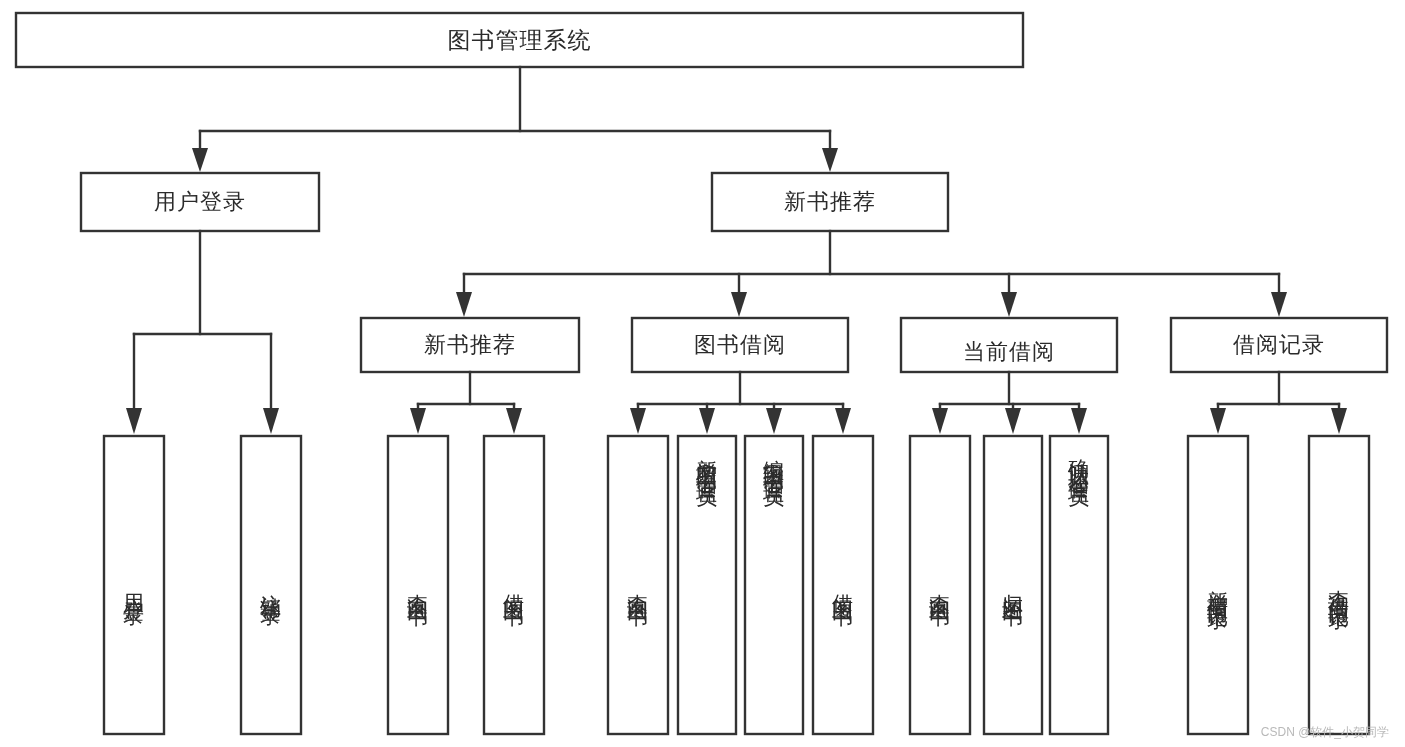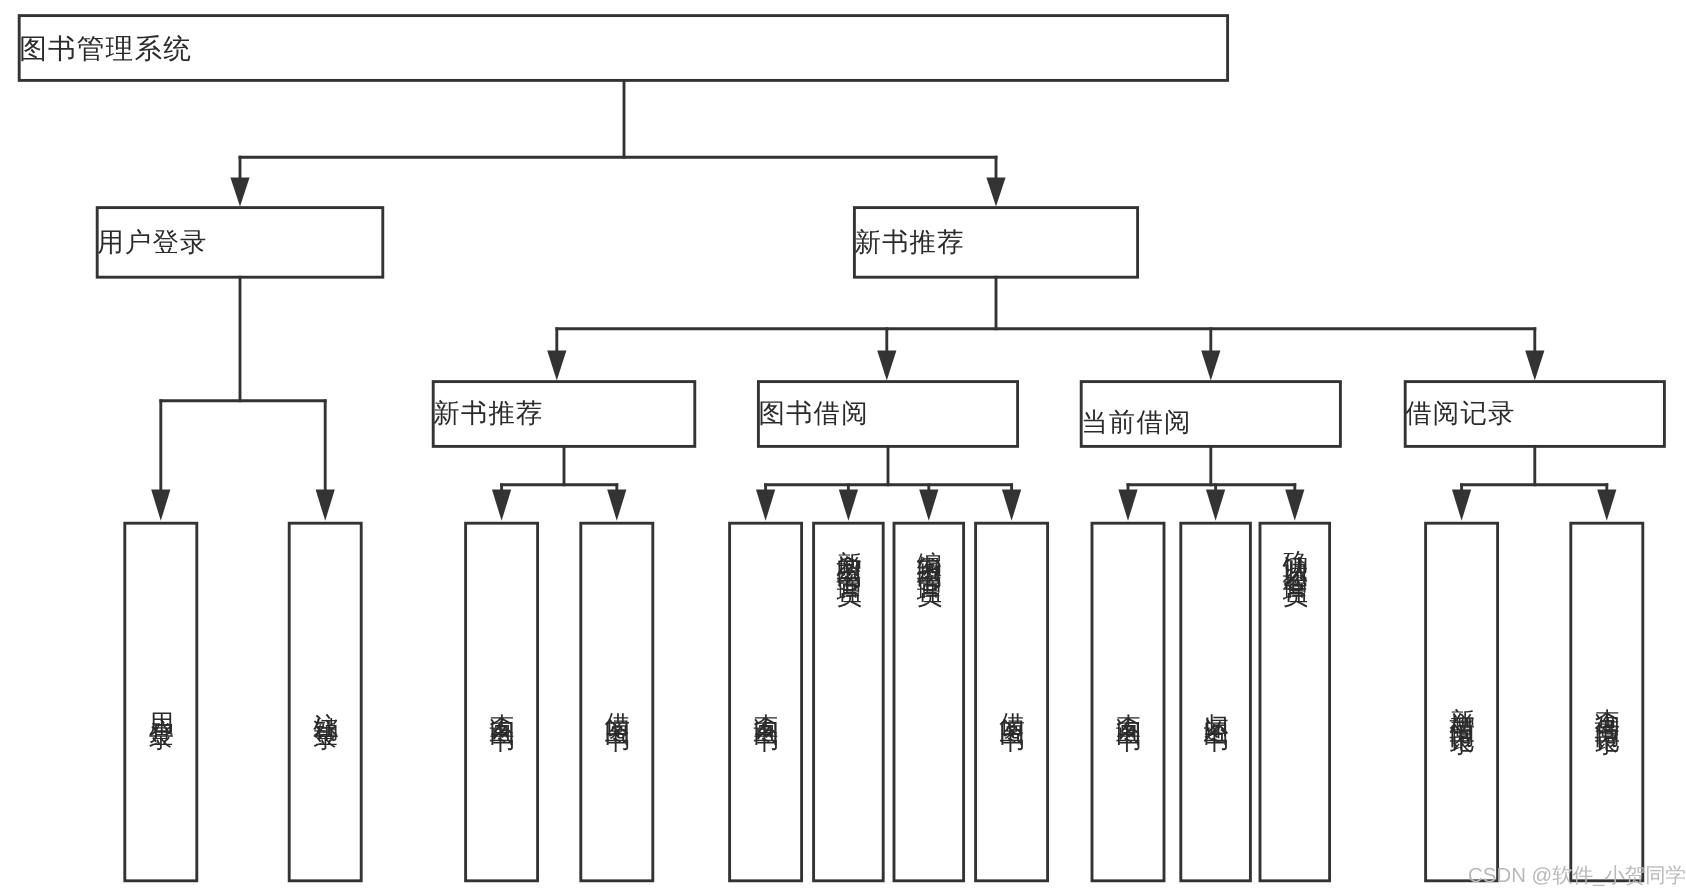--- a/index.html
+++ b/index.html
@@ -56,39 +56,39 @@
     font-size: 21px;
     line-height: 1;
     letter-spacing: 4px;
     color: #2b2b2b;
     white-space: nowrap;
   }
   .hlabel-wrap {
     position: absolute;
     display: flex;
     align-items: center;
-    justify-content: flex-start;
+    justify-content: center;
     pointer-events: none;
   }
   .hlabel-text {
     font-family: "Liberation Sans", "DejaVu Sans", sans-serif;
     font-size: 22px;
     color: #2b2b2b;
     white-space: nowrap;
     letter-spacing: 1px;
   }
   .hlabel-text.title {
     font-size: 23px;
   }
   .watermark {
     position: absolute;
-    right: 0;
+    right: 16px;
     bottom: 6px;
     font-family: "Liberation Sans", "DejaVu Sans", sans-serif;
-    font-size: 17px;
+    font-size: 12px;
     color: #b9b9b9;
     white-space: nowrap;
     pointer-events: none;
   }
 </style>
 </head>
 <body>
 
 <div id="diagram-root">
 

